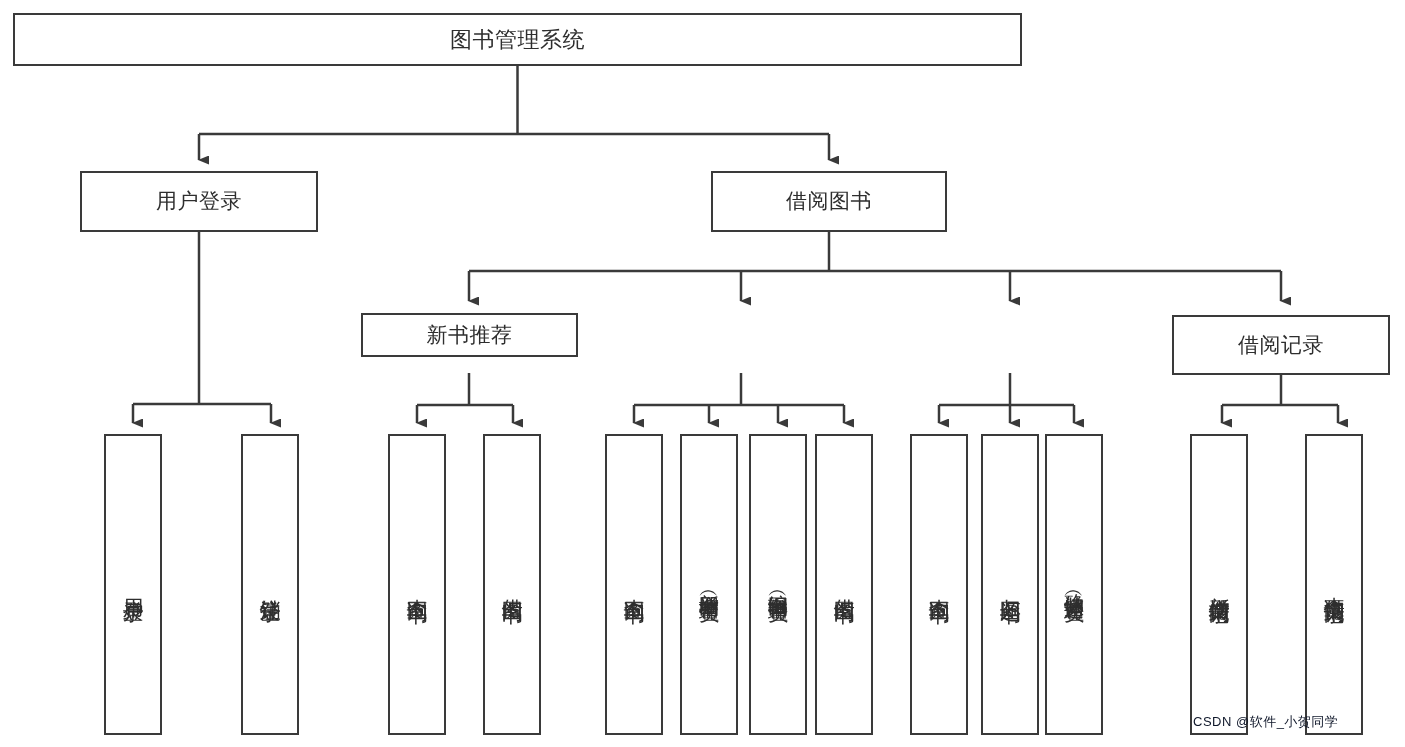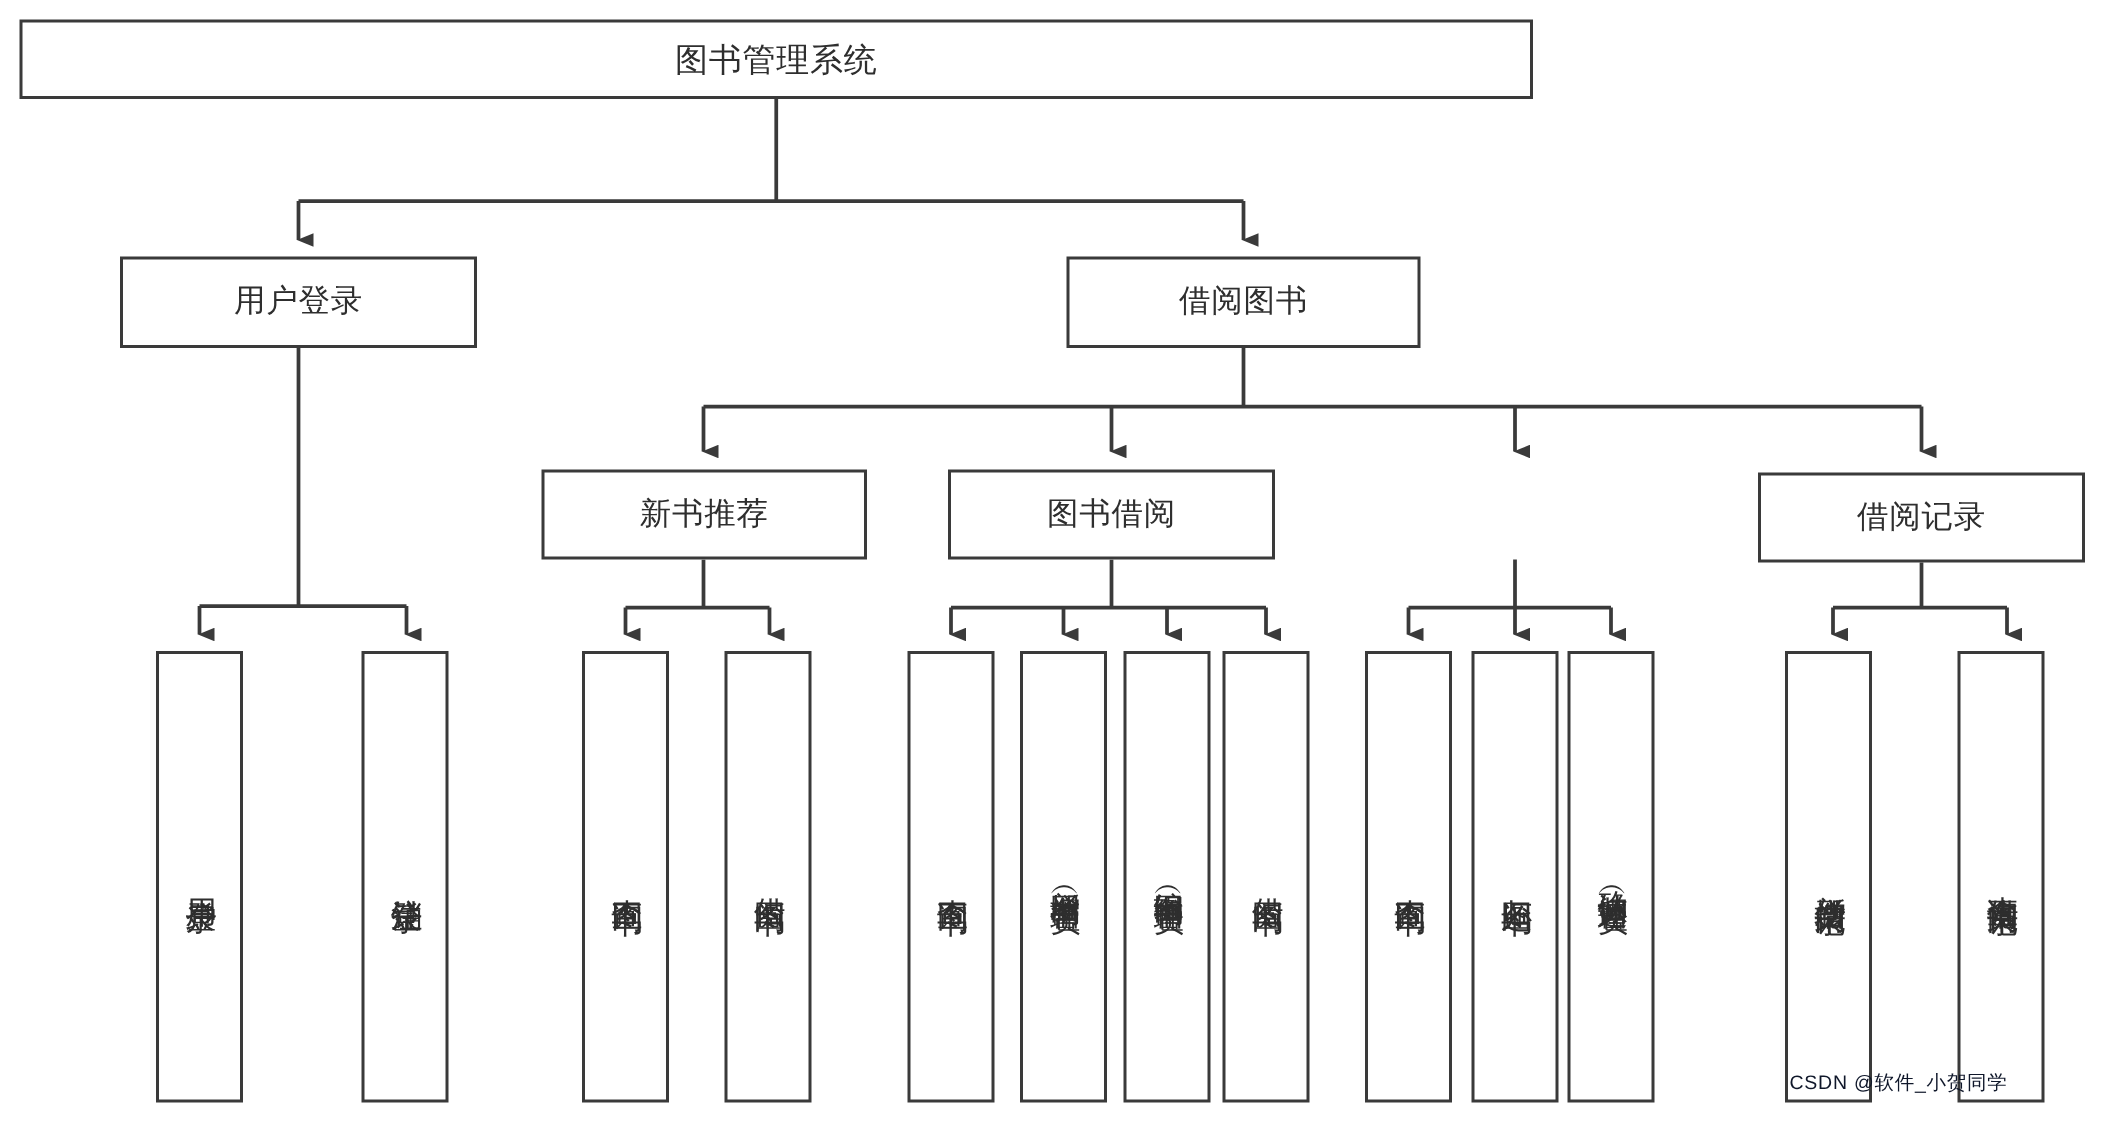--- a/index.html
+++ b/index.html
@@ -144,27 +144,24 @@
   </div>
 
   <div class="node horizontal level1" style="left:80px; top:171px; width:238px; height:61px;">
     <span class="node-label">用户登录</span>
   </div>
 
   <div class="node horizontal level1" style="left:711px; top:171px; width:236px; height:61px;">
     <span class="node-label">借阅图书</span>
   </div>
 
-  <div class="node horizontal level2" style="left:361px; top:313px; width:217px; height:60px;">
+  <div class="node horizontal level2" style="left:361px; top:313px; width:217px; height:44px;">
     <span class="node-label">新书推荐</span>
   </div>
 
-  <div class="node horizontal level2" style="left:632px; top:313px; width:218px; height:60px;">
-    <span class="node-label">图书借阅</span>
-  </div>
 
 
   <div class="node horizontal level2" style="left:1172px; top:315px; width:218px; height:60px;">
     <span class="node-label">借阅记录</span>
   </div>
 
   <div class="node vertical leaf" style="left:104px; top:434px; width:58px; height:301px;">
     <span class="node-label">用户登录</span>
   </div>
 

